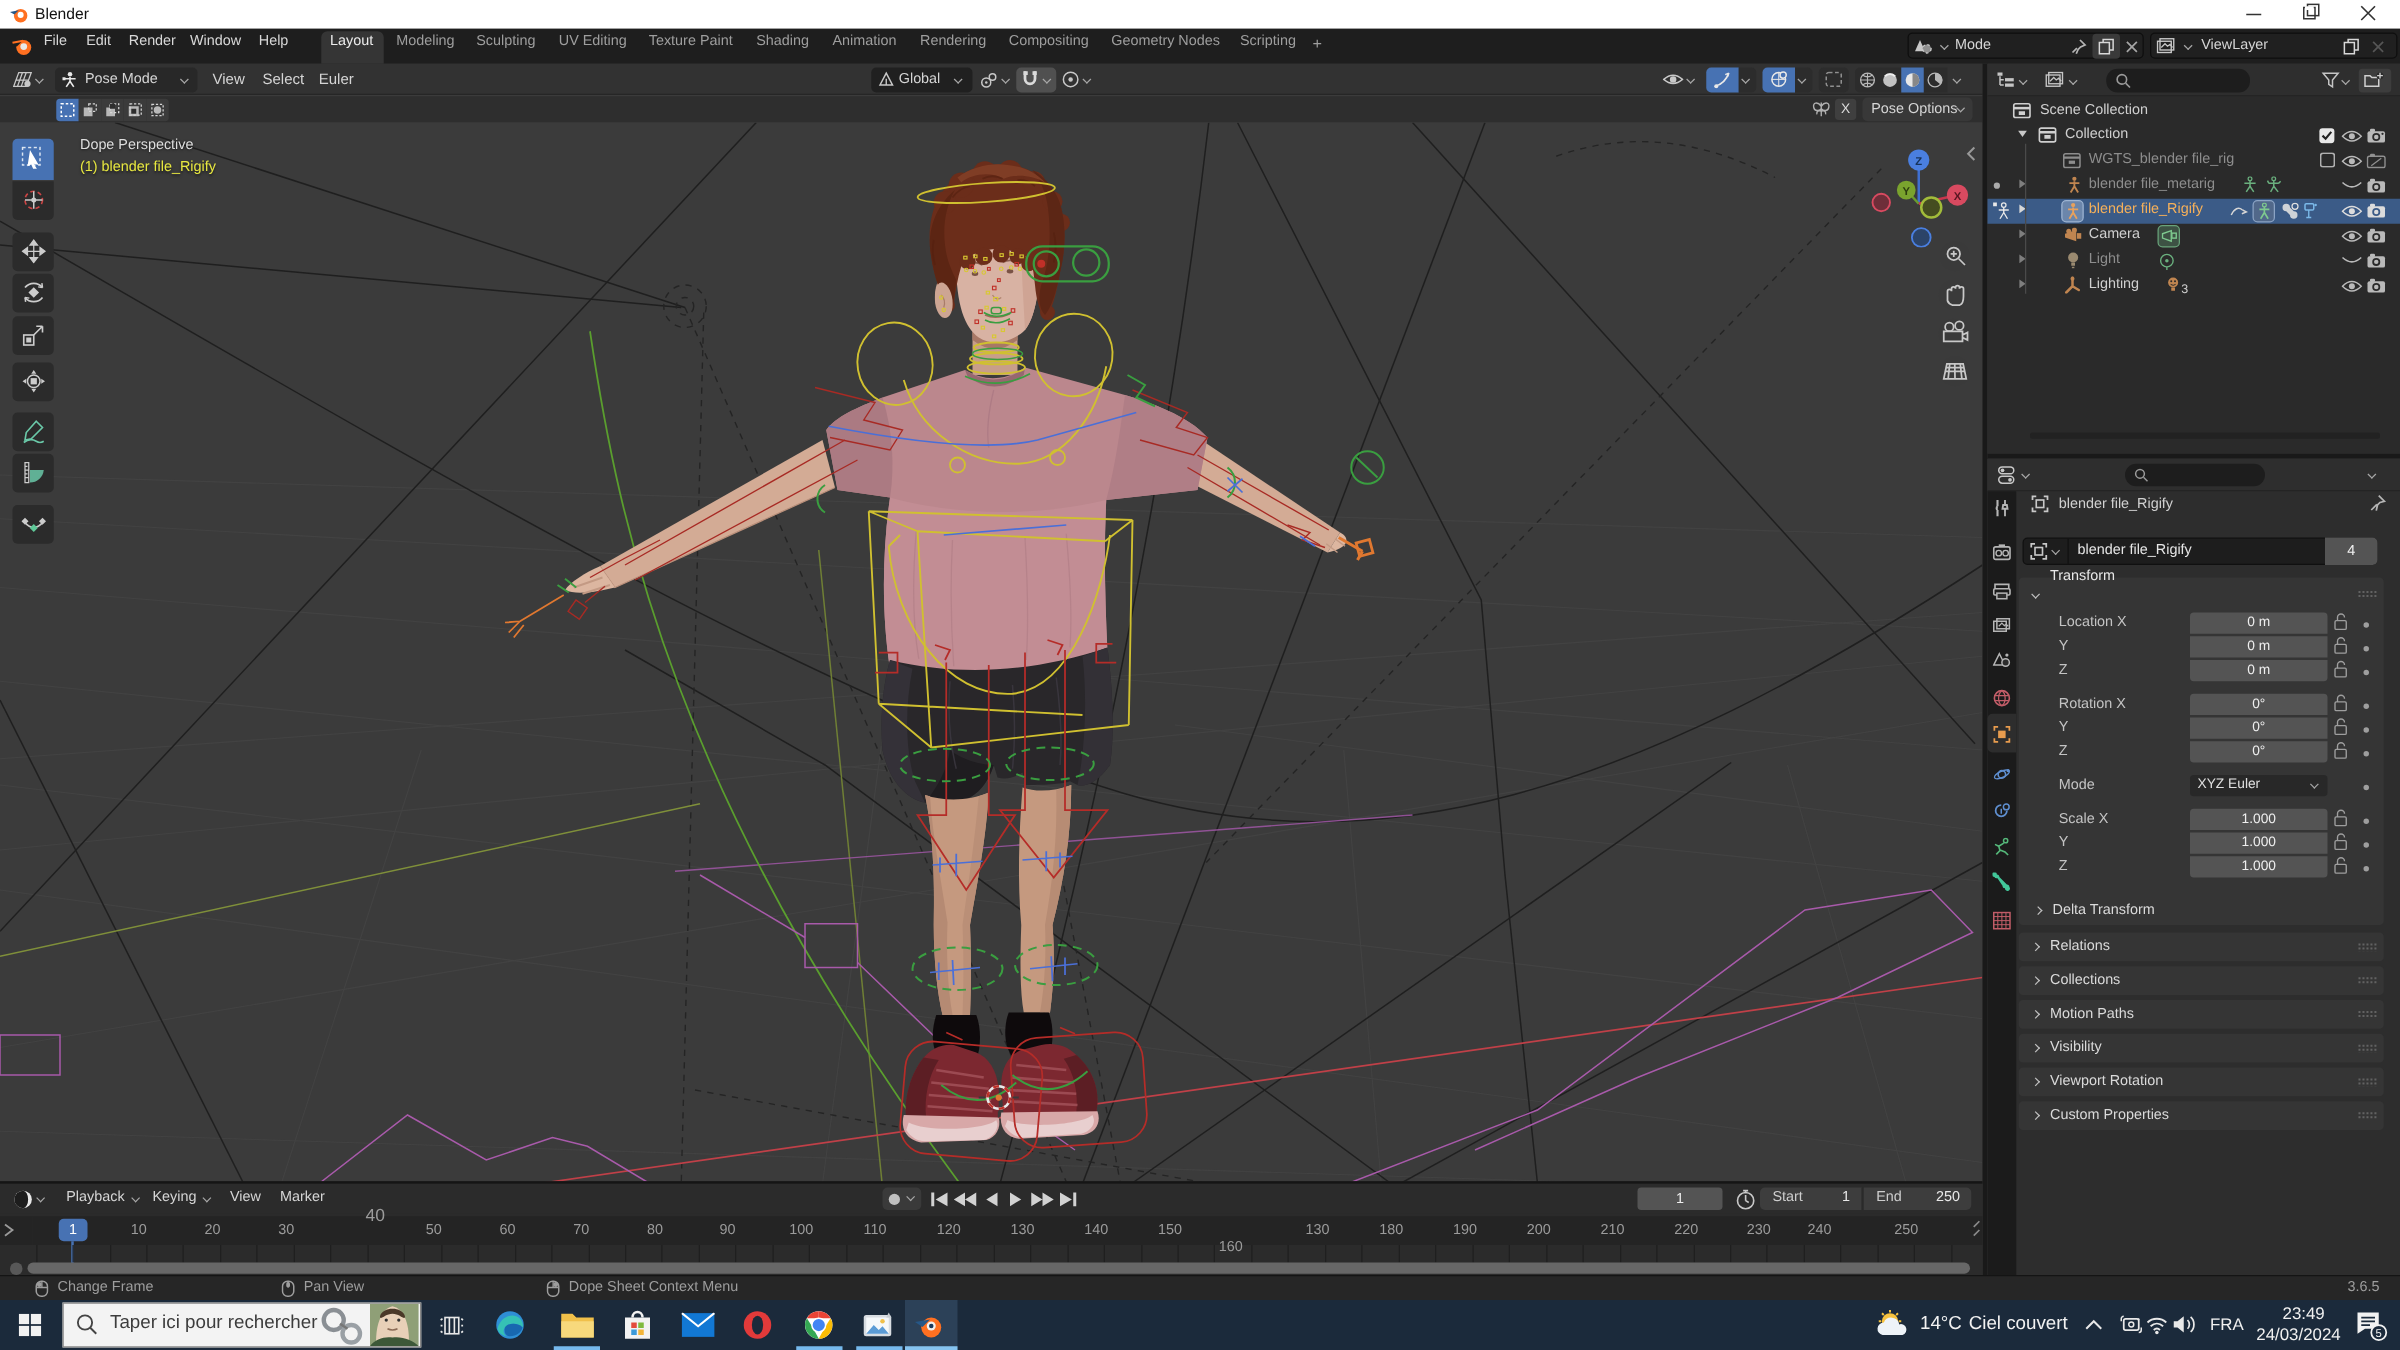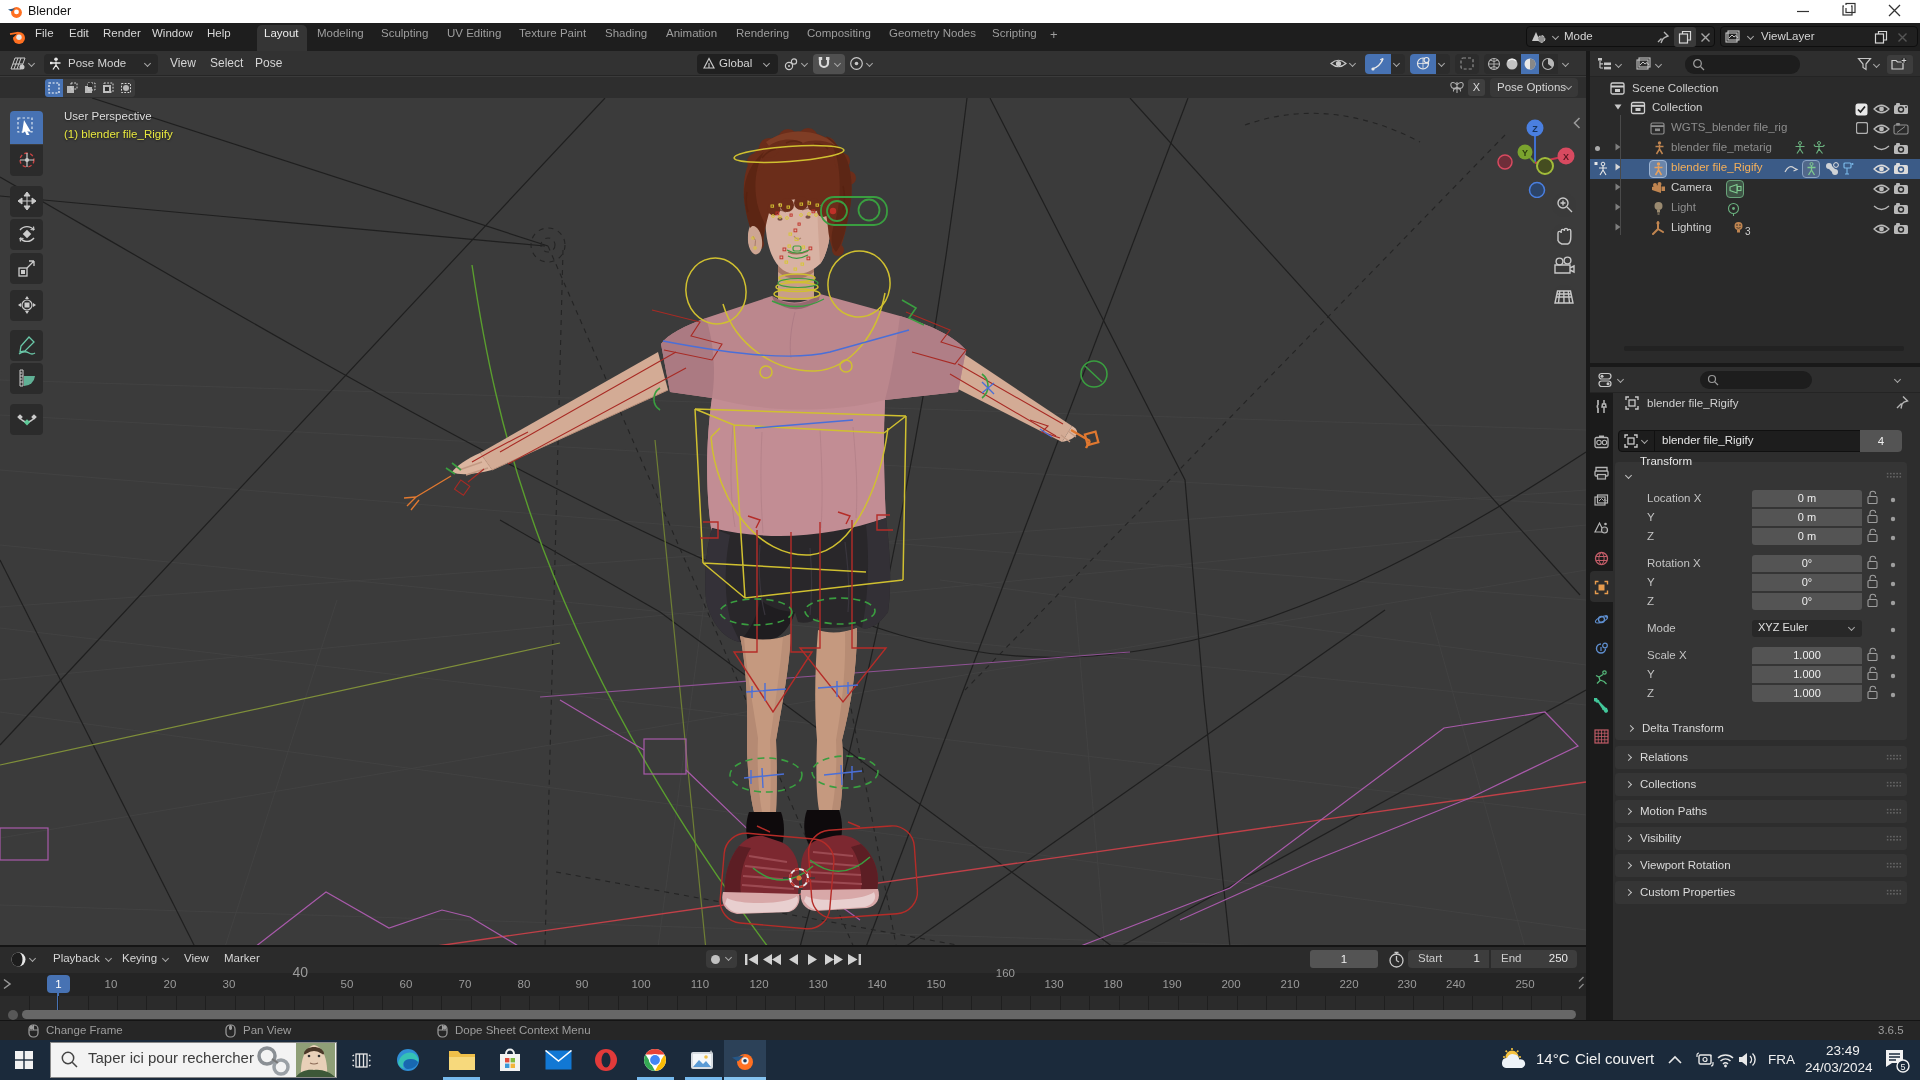--- a/index.html
+++ b/index.html
@@ -111,21 +111,21 @@
   <svg class="ic" style="left:5px;top:3px" width="14" height="14" viewBox="0 0 14 14">
         <circle cx="7" cy="2.3" r="1.8" fill="#e8e8e8"></circle>
         <path d="M7 4.5 V8 M7 8 L4 12.5 M7 8 L10 12.5 M2.5 6 L11.5 6" stroke="#e8e8e8" stroke-width="1.3" fill="none"></path>
         <rect x="1" y="4.8" width="2.4" height="2.4" fill="#e8e8e8"></rect>
       </svg>
   <div class="t" style="left:24px;top:3px;font-size:11.5px">Pose Mode</div>
   <div class="chevs" style="left:101px;top:7px"></div>
  </div>
  <div class="t" style="left:170px;top:5px">View</div>
  <div class="t" style="left:210px;top:5px">Select</div>
- <div class="t" style="left:255px;top:5px">Pose</div>
+ <div class="t" style="left:255px;top:5px">Euler</div>
 
  <div class="a" style="left:697px;top:2.5px;width:81px;height:20px;background:#202020;border-radius:4px">
   <svg class="ic" style="left:5px;top:3.5px" width="14" height="13" viewBox="0 0 14 13">
         <path d="M2 11 L7 1.5 L12 11 Z" fill="none" stroke="#c8c8c8" stroke-width="1.2"></path>
         <path d="M7 11 L7 6" stroke="#c8c8c8" stroke-width="1.1"></path>
       </svg>
   <div class="t" style="left:22px;top:3px;font-size:11.5px">Global</div>
   <div class="chevs" style="left:67px;top:7px"></div>
  </div>
  <svg class="ic" style="left:784px;top:6px" width="15" height="14" viewBox="0 0 15 14">
@@ -489,21 +489,21 @@
  </g>
 
  <g transform="translate(799,878)">
   <circle r="9" fill="none" stroke="#e8e8e8" stroke-width="2"></circle>
   <circle r="9" fill="none" stroke="#c03028" stroke-width="2" stroke-dasharray="4.7 4.7"></circle>
   <path d="M0,-16 V-11 M0,11 V16 M-16,0 H-11 M11,0 H16" stroke="#3a3a3a" stroke-width="1.5"></path>
   <circle r="2.5" fill="#e07830"></circle>
  </g>
 </svg>
 
-<div class="t" style="left:64px;top:12px;font-size:11.5px;color:#dedede;text-shadow:0 1px 2px #0008">User Perspective</div>
+<div class="t" style="left:64px;top:12px;font-size:11.5px;color:#dedede;text-shadow:0 1px 2px #0008">Dope Perspective</div>
 <div class="t" style="left:64px;top:30px;font-size:11.5px;color:#e8e840;text-shadow:0 1px 2px #0008">(1) blender file_Rigify</div>
 
 <div id="tbar">
  <div class="a" style="left:10px;top:13px;width:33px;height:33px;background:#4772b3;border-radius:4px 4px 0 0"></div>
  <svg class="ic" style="left:17px;top:19px" width="20" height="20" viewBox="0 0 20 20">
         <rect x="1" y="1" width="14" height="14" fill="none" stroke="#dce6f2" stroke-width="1.2" stroke-dasharray="2.5 2"></rect>
         <path d="M8 6 L15 18 L11 17 L13.5 21 L10.5 21 L9 17.5 L6 19 Z" fill="#fff" transform="translate(-1,-3)"></path>
       </svg>
  <div class="a" style="left:10px;top:47px;width:33px;height:31px;background:#2b2b2b;border-radius:0 0 4px 4px"></div>
  <svg class="ic" style="left:17px;top:52px" width="20" height="20" viewBox="0 0 20 20">
@@ -1060,21 +1060,21 @@
       <div class="a" style="left:386px;top:31px;width:40px;text-align:center;font-size:11.5px;color:#9b9b9b">60</div>
       <div class="a" style="left:445px;top:31px;width:40px;text-align:center;font-size:11.5px;color:#9b9b9b">70</div>
       <div class="a" style="left:504px;top:31px;width:40px;text-align:center;font-size:11.5px;color:#9b9b9b">80</div>
       <div class="a" style="left:562px;top:31px;width:40px;text-align:center;font-size:11.5px;color:#9b9b9b">90</div>
       <div class="a" style="left:621px;top:31px;width:40px;text-align:center;font-size:11.5px;color:#9b9b9b">100</div>
       <div class="a" style="left:680px;top:31px;width:40px;text-align:center;font-size:11.5px;color:#9b9b9b">110</div>
       <div class="a" style="left:739px;top:31px;width:40px;text-align:center;font-size:11.5px;color:#9b9b9b">120</div>
       <div class="a" style="left:798px;top:31px;width:40px;text-align:center;font-size:11.5px;color:#9b9b9b">130</div>
       <div class="a" style="left:857px;top:31px;width:40px;text-align:center;font-size:11.5px;color:#9b9b9b">140</div>
       <div class="a" style="left:916px;top:31px;width:40px;text-align:center;font-size:11.5px;color:#9b9b9b">150</div>
-      <div class="a" style="left:975px;top:20px;width:40px;text-align:right;font-size:11.5px;color:#9b9b9b">160</div>
+      <div class="a" style="left:975px;top:45px;width:40px;text-align:left;font-size:11.5px;color:#9b9b9b">160</div>
       <div class="a" style="left:1034px;top:31px;width:40px;text-align:center;font-size:11.5px;color:#9b9b9b">130</div>
       <div class="a" style="left:1093px;top:31px;width:40px;text-align:center;font-size:11.5px;color:#9b9b9b">180</div>
       <div class="a" style="left:1152px;top:31px;width:40px;text-align:center;font-size:11.5px;color:#9b9b9b">190</div>
       <div class="a" style="left:1211px;top:31px;width:40px;text-align:center;font-size:11.5px;color:#9b9b9b">200</div>
       <div class="a" style="left:1270px;top:31px;width:40px;text-align:center;font-size:11.5px;color:#9b9b9b">210</div>
       <div class="a" style="left:1329px;top:31px;width:40px;text-align:center;font-size:11.5px;color:#9b9b9b">220</div>
       <div class="a" style="left:1387px;top:31px;width:40px;text-align:center;font-size:11.5px;color:#9b9b9b">230</div>
       <div class="a" style="left:1446px;top:31px;width:40px;font-size:11.5px;color:#9b9b9b">240</div>
       <div class="a" style="left:1505px;top:31px;width:40px;text-align:center;font-size:11.5px;color:#9b9b9b">250</div>
     </div>

